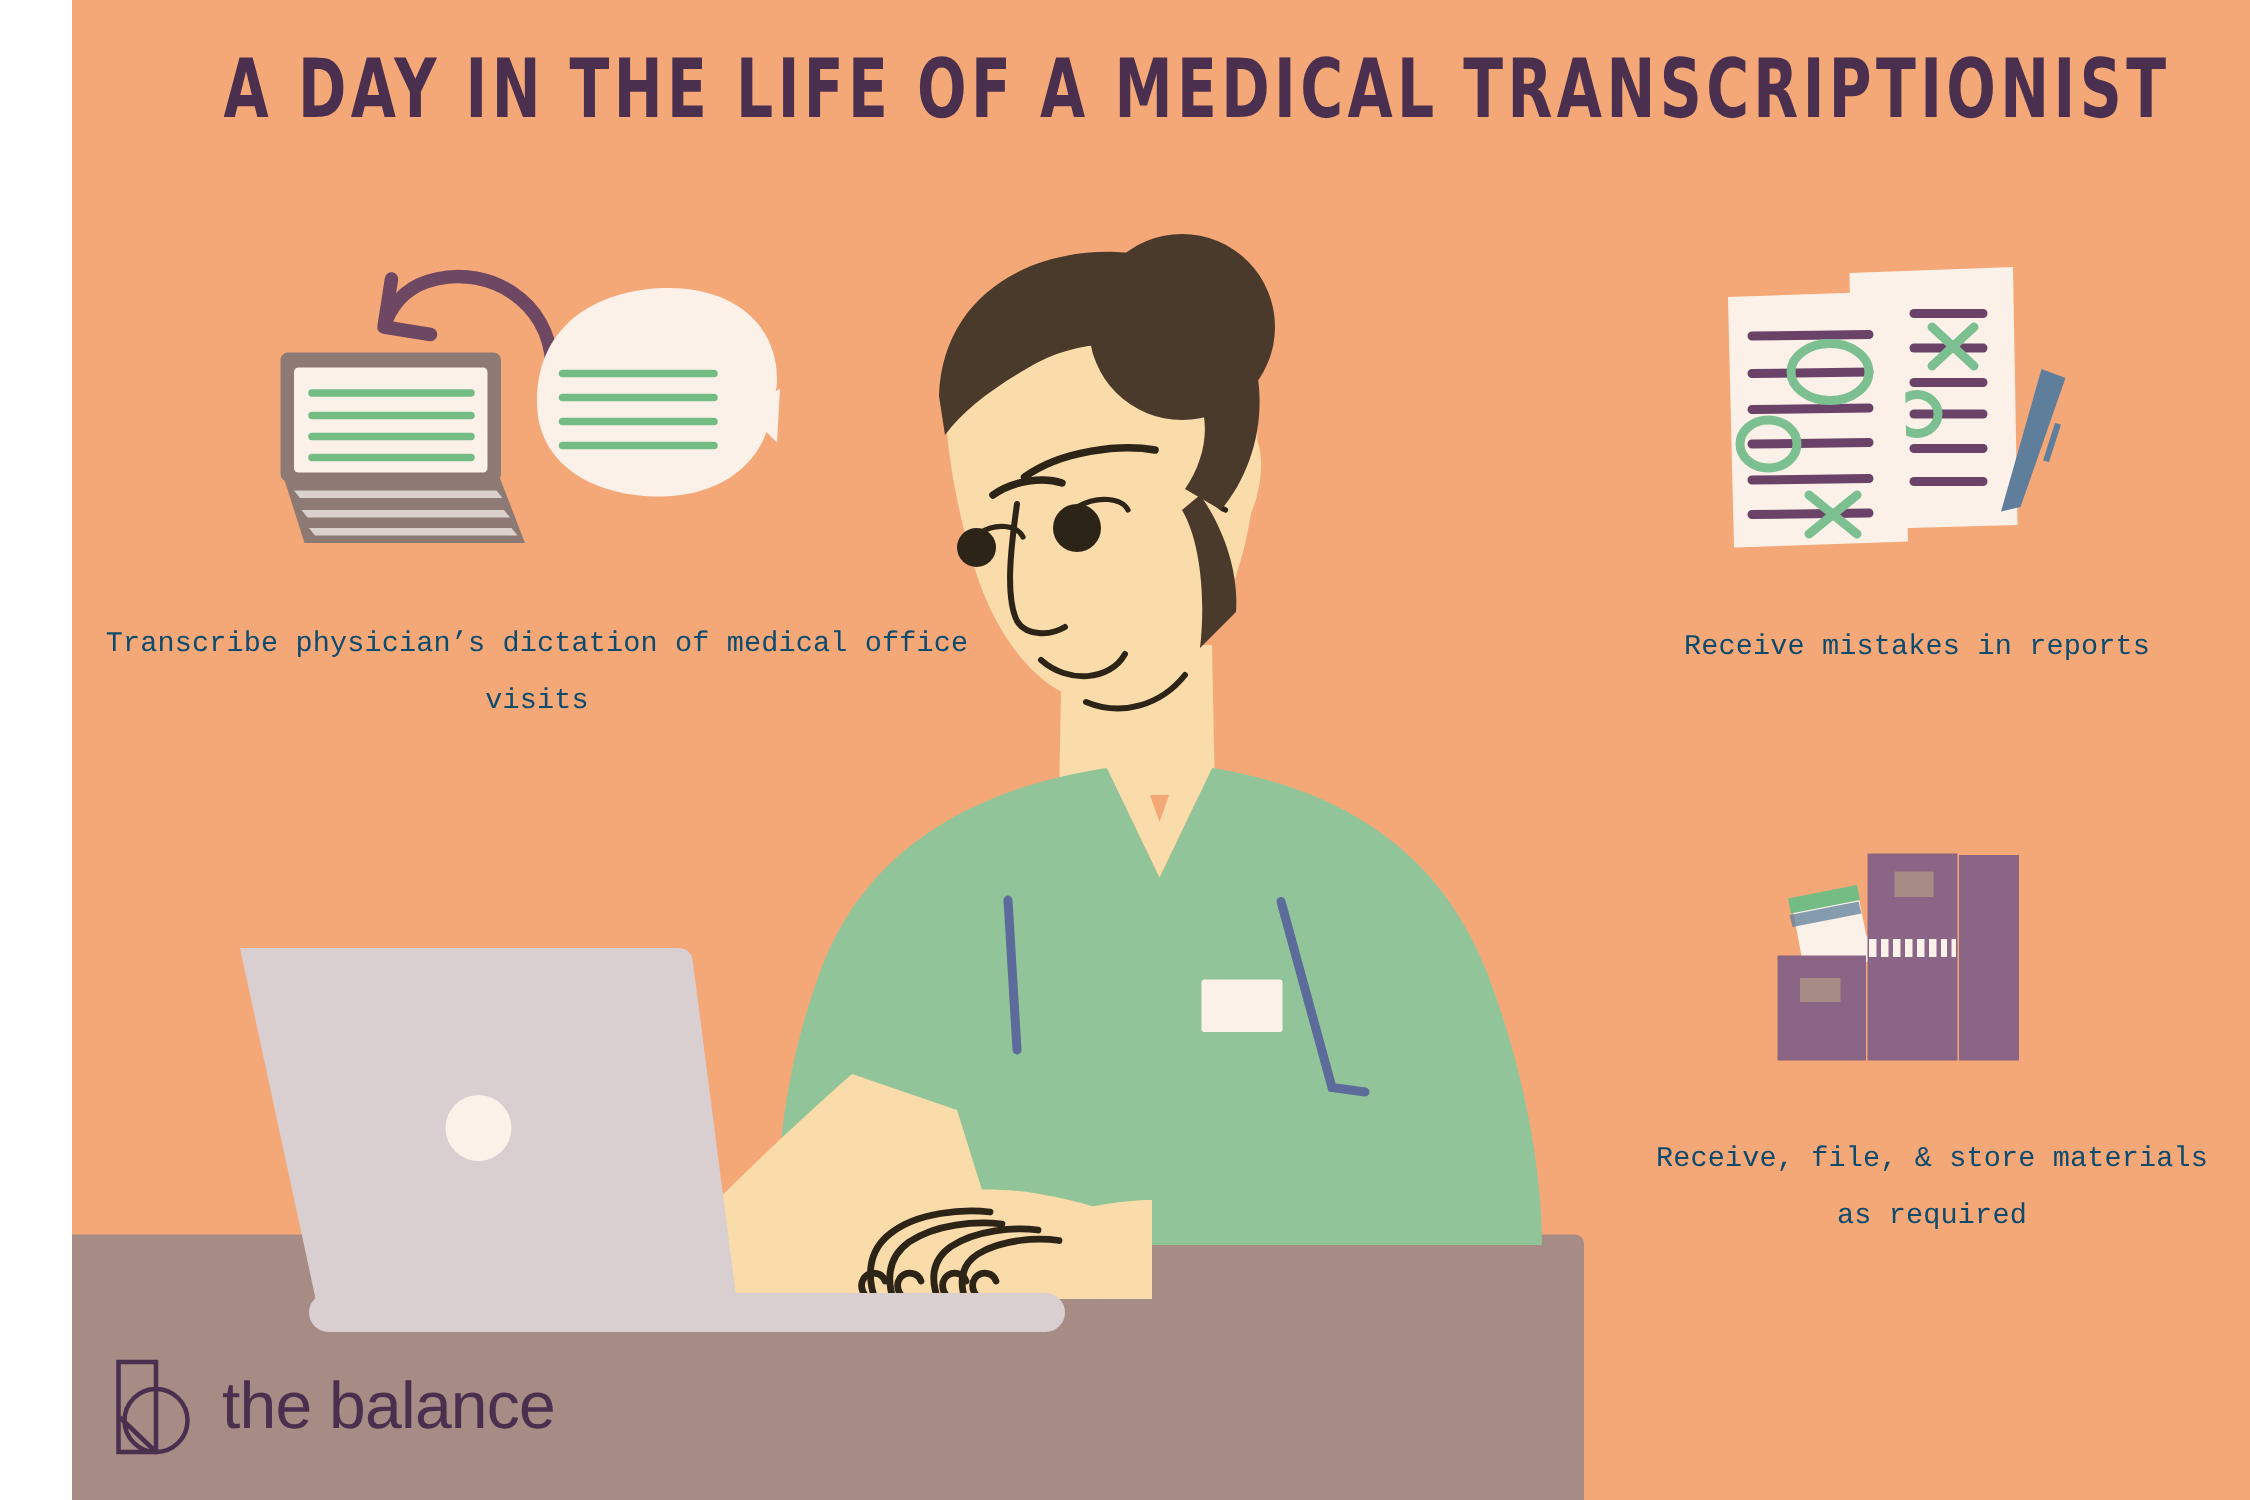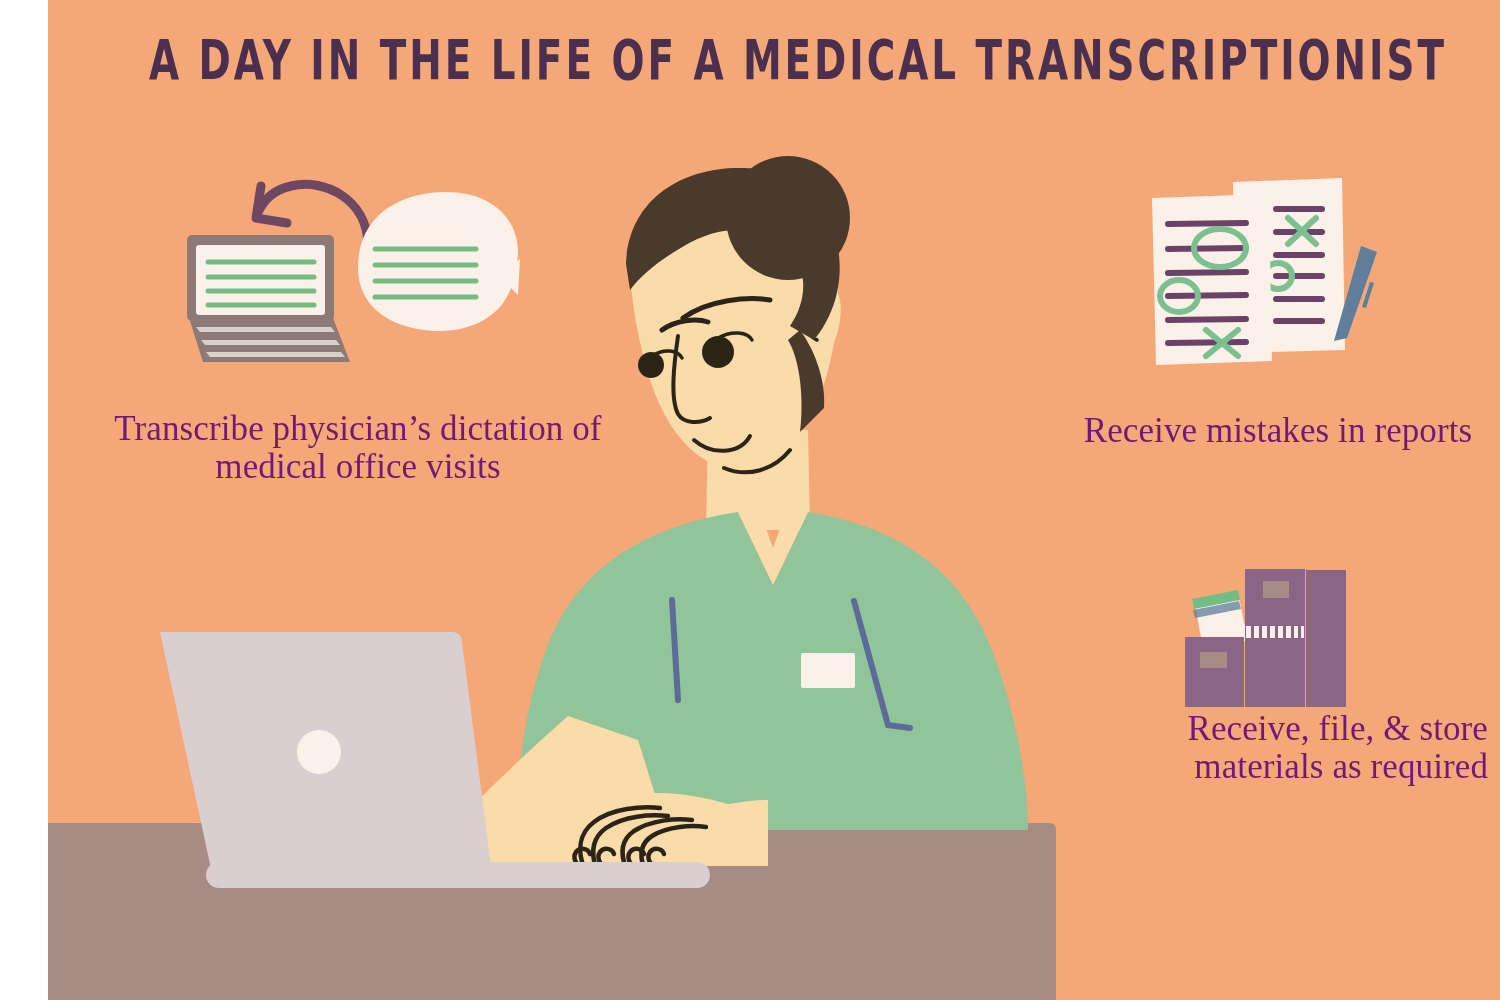--- a/index.html
+++ b/index.html
@@ -40,43 +40,42 @@
     font-family: "DejaVu Sans Condensed", "Liberation Sans Narrow", "Liberation Sans", sans-serif;
     font-size: 47px;
     font-weight: 700;
     letter-spacing: 3.2px;
     transform: scaleX(0.92) scaleY(1.16);
     transform-origin: center top;
     white-space: nowrap;
   }
   .caption {
     position: absolute;
-    color: #701a75;
-    font-family: Liberation Serif, serif;
-    font-size: 35px;
+    color: #0c4a6e;
+    font-family: Liberation Mono, monospace;
+    font-size: 19px;
     line-height: 38px;
     font-weight: 400;
     text-align: center;
     letter-spacing: 0.1px;
   }
   #caption-transcribe {
     left: 20px;
     top: 410px;
     width: 580px;
   }
   #caption-identify {
     left: 1000px;
     top: 412px;
     width: 460px;
   }
   #caption-receive {
     left: 1040px;
-    top: 710px;
+    top: 753px;
     width: 400px;
-    text-align: right;
   }
   .logo-wrap {
     position: absolute;
     left: 28px;
     top: 905px;
     display: flex;
     align-items: center;
     gap: 16px;
   }
   .logo-text {
@@ -274,14 +273,22 @@
                L 444 874 L 172 874 C 166 874, 162 870, 162 864 Z" fill="#d9cfd1" transform="translate(0,0)"></path>
       <circle cx="271" cy="752" r="22" fill="#fbf1e8"></circle>
       <rect x="158" y="862" width="504" height="26" rx="13" fill="#d9cfd1"></rect>
     </g>
   </svg>
 
   <div class="caption" id="caption-transcribe">Transcribe physician’s dictation of medical office visits</div>
   <div class="caption" id="caption-identify">Receive mistakes in reports</div>
   <div class="caption" id="caption-receive">Receive, file, &amp; store materials as required</div>
 
+  <div class="logo-wrap">
+    <svg width="56" height="66" viewBox="0 0 56 66">
+      <rect x="3" y="3" width="25" height="60" fill="none" stroke="#4a2f4e" stroke-width="3"></rect>
+      <circle cx="28" cy="42" r="21" fill="none" stroke="#4a2f4e" stroke-width="3"></circle>
+      <line x1="4" y1="40" x2="27" y2="62" stroke="#4a2f4e" stroke-width="3"></line>
+    </svg>
+    <div class="logo-text">the balance</div>
+  </div>
 
 </div>
 
 </body></html>

